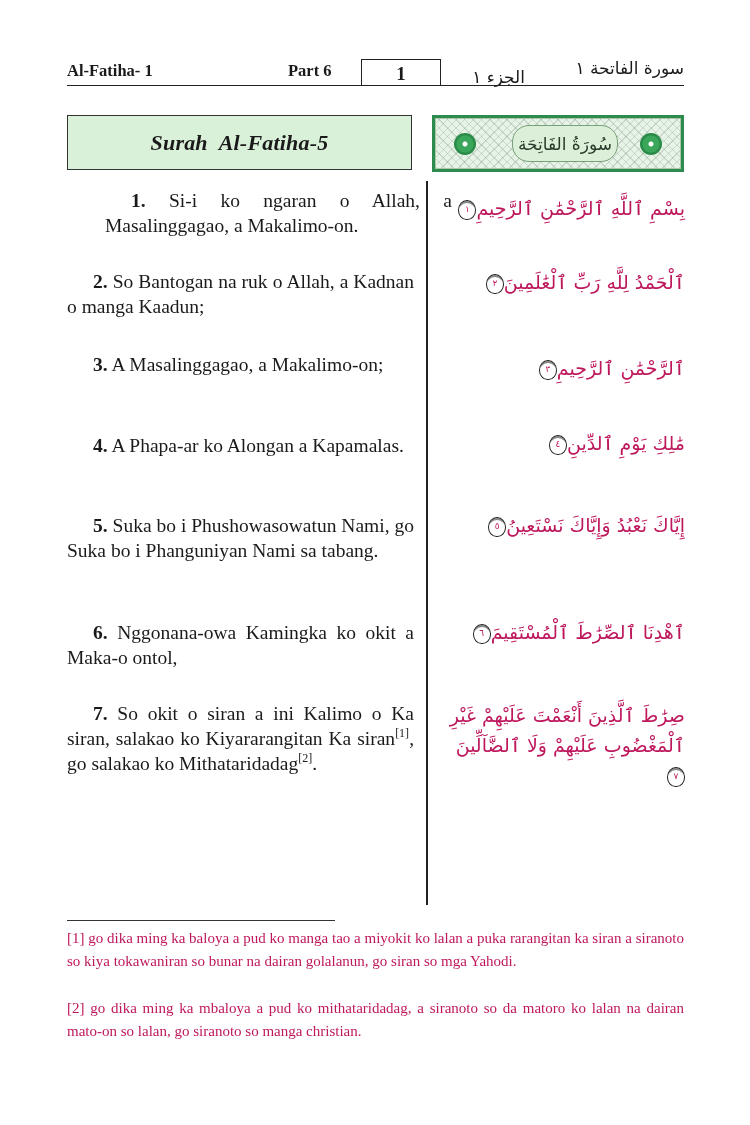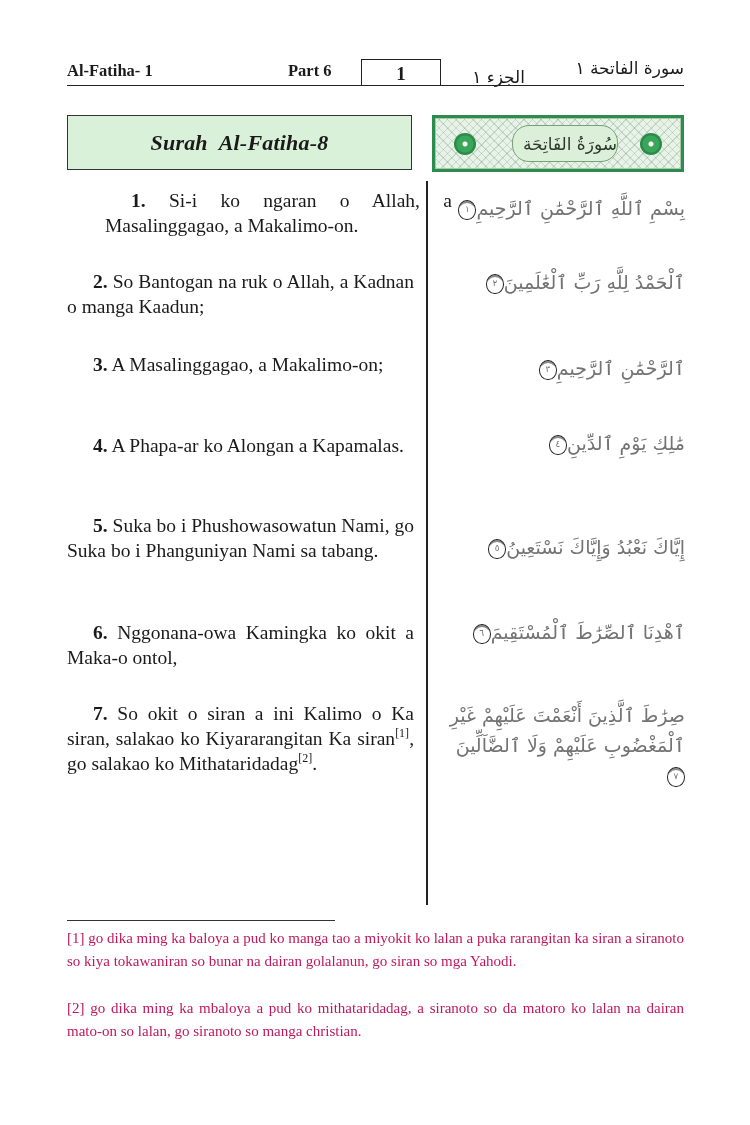--- a/index.html
+++ b/index.html
@@ -43,40 +43,40 @@
     .orn-rosette {
       position: absolute; top: 50%; width: 22px; height: 22px; margin-top: -11px;
       border-radius: 50%;
       background: radial-gradient(circle, #ffffff 0 2px, #3aa65a 3px 8px, #2a8a48 9px 11px);
     }
     .orn-rosette.l { left: 18px; }
     .orn-rosette.r { right: 18px; }
     .orn-cart {
       position: absolute; left: 62px; right: 62px; top: 6px; bottom: 6px;
       background: #dcefd9; border: 1px solid #7aa07a; border-radius: 17px;
-      display: flex; align-items: center; 
+      display: flex; align-items: center; justify-content: center;
       font-family: "DejaVu Sans", sans-serif; font-size: 17px; color: #2a3a2a; direction: rtl; margin-left: 14px;
     }
 
     
     .vdiv { position: absolute; left: 426px; top: 181px; width: 1.5px; height: 724px; background: #222; }
 
     
     .verse {
       position: absolute; left: 67px; width: 347px;
       font-size: 19.5px; line-height: 25px; text-align: justify; text-align-last: left;
     }
     .verse .num { font-weight: bold; }
     .verse .indent { display: inline-block; width: 26px; }
     .verse sup { font-size: 12px; line-height: 0; vertical-align: 8px; }
 
     
     .ar {
       position: absolute; left: 440px; width: 245px; direction: rtl; text-align: right;
-      font-family: "DejaVu Sans", sans-serif; font-size: 19px; line-height: 30px; color: #737373;
+      font-family: "DejaVu Sans", sans-serif; font-size: 19px; line-height: 30px; color: #be185d;
     }
     .medal {
       display: inline-block; width: 16px; height: 18px; border: 1.5px solid #222;
       border-radius: 50% 50% 48% 48%; font-size: 9px; line-height: 17px; text-align: center;
       vertical-align: middle; margin-left: 4px; background: #fff; direction: ltr;
       box-shadow: inset 0 3px 0 -1px #888;
     }
 
     
     .fn-rule { position: absolute; left: 67px; top: 920px; width: 268px; height: 1px; background: #333; }
@@ -89,21 +89,21 @@
 <body>
 
 <div class="hdr-left">Al-Fatiha- 1</div>
 <div class="hdr-part">Part 6</div>
 <div class="hdr-box"><span>1</span></div>
 <div class="hdr-juz">الجزء ١</div>
 <div class="hdr-surah">سورة الفاتحة ١</div>
 <div class="hdr-rule"></div>
 
 <div class="title-box">
-  <span class="title-text">Surah  Al-Fatiha-8</span>
+  <span class="title-text">Surah  Al-Fatiha-5</span>
 </div>
 
 <div class="orn">
   <div class="orn-inner">
     <span class="orn-rosette l"></span>
     <div class="orn-cart">
       <span>سُورَةُ الفَاتِحَة</span>
     </div>
     <span class="orn-rosette r"></span>
   </div>
@@ -116,21 +116,21 @@
 <div class="verse" style="top:352px;"><span class="indent"></span><span class="num">3.</span> <span>A Masalinggagao, a Makalimo-on;</span></div>
 <div class="verse" style="top:433px;"><span class="indent"></span><span class="num">4.</span> <span>A Phapa-ar ko Alongan a Kapamalas.</span></div>
 <div class="verse" style="top:513px;"><span class="indent"></span><span class="num">5.</span> <span>Suka bo i Phushowasowatun Nami, go Suka bo i Phanguniyan Nami sa tabang.</span></div>
 <div class="verse" style="top:620px;"><span class="indent"></span><span class="num">6.</span> <span>Nggonana-owa Kamingka ko okit a Maka-o ontol,</span></div>
 <div class="verse" style="top:701px;"><span class="indent"></span><span class="num">7.</span> <span>So okit o siran a ini Kalimo o Ka siran, salakao ko Kiyararangitan Ka siran</span><sup>[1]</sup><span>, go salakao ko Mithataridadag</span><sup>[2]</sup><span>.</span></div>
 
 <div class="ar" style="top:193px;"><span>بِسْمِ ٱللَّهِ ٱلرَّحْمَٰنِ ٱلرَّحِيمِ</span><span class="medal">١</span></div>
 <div class="ar" style="top:267px;"><span>ٱلْحَمْدُ لِلَّهِ رَبِّ ٱلْعَٰلَمِينَ</span><span class="medal">٢</span></div>
 <div class="ar" style="top:353px;"><span>ٱلرَّحْمَٰنِ ٱلرَّحِيمِ</span><span class="medal">٣</span></div>
 <div class="ar" style="top:428px;"><span>مَٰلِكِ يَوْمِ ٱلدِّينِ</span><span class="medal">٤</span></div>
-<div class="ar" style="top:532px;"><span>إِيَّاكَ نَعْبُدُ وَإِيَّاكَ نَسْتَعِينُ</span><span class="medal">٥</span></div>
+<div class="ar" style="top:510px;"><span>إِيَّاكَ نَعْبُدُ وَإِيَّاكَ نَسْتَعِينُ</span><span class="medal">٥</span></div>
 <div class="ar" style="top:617px;"><span>ٱهْدِنَا ٱلصِّرَٰطَ ٱلْمُسْتَقِيمَ</span><span class="medal">٦</span></div>
 <div class="ar" style="top:700px;">
   <div>صِرَٰطَ ٱلَّذِينَ أَنْعَمْتَ عَلَيْهِمْ غَيْرِ</div>
   <div><span>ٱلْمَغْضُوبِ عَلَيْهِمْ وَلَا ٱلضَّآلِّينَ</span><span class="medal">٧</span></div>
 </div>
 
 <div class="fn-rule"></div>
 <div class="fn" style="top:927px;">[1] go dika ming ka baloya a pud ko manga tao a miyokit ko lalan a puka rarangitan ka siran a siranoto so kiya tokawaniran so bunar na dairan golalanun, go siran so mga Yahodi.</div>
 <div class="fn" style="top:997px;">[2] go dika ming ka mbaloya a pud ko mithataridadag, a siranoto so da matoro ko lalan na dairan mato-on so lalan, go siranoto so manga christian.</div>
 

